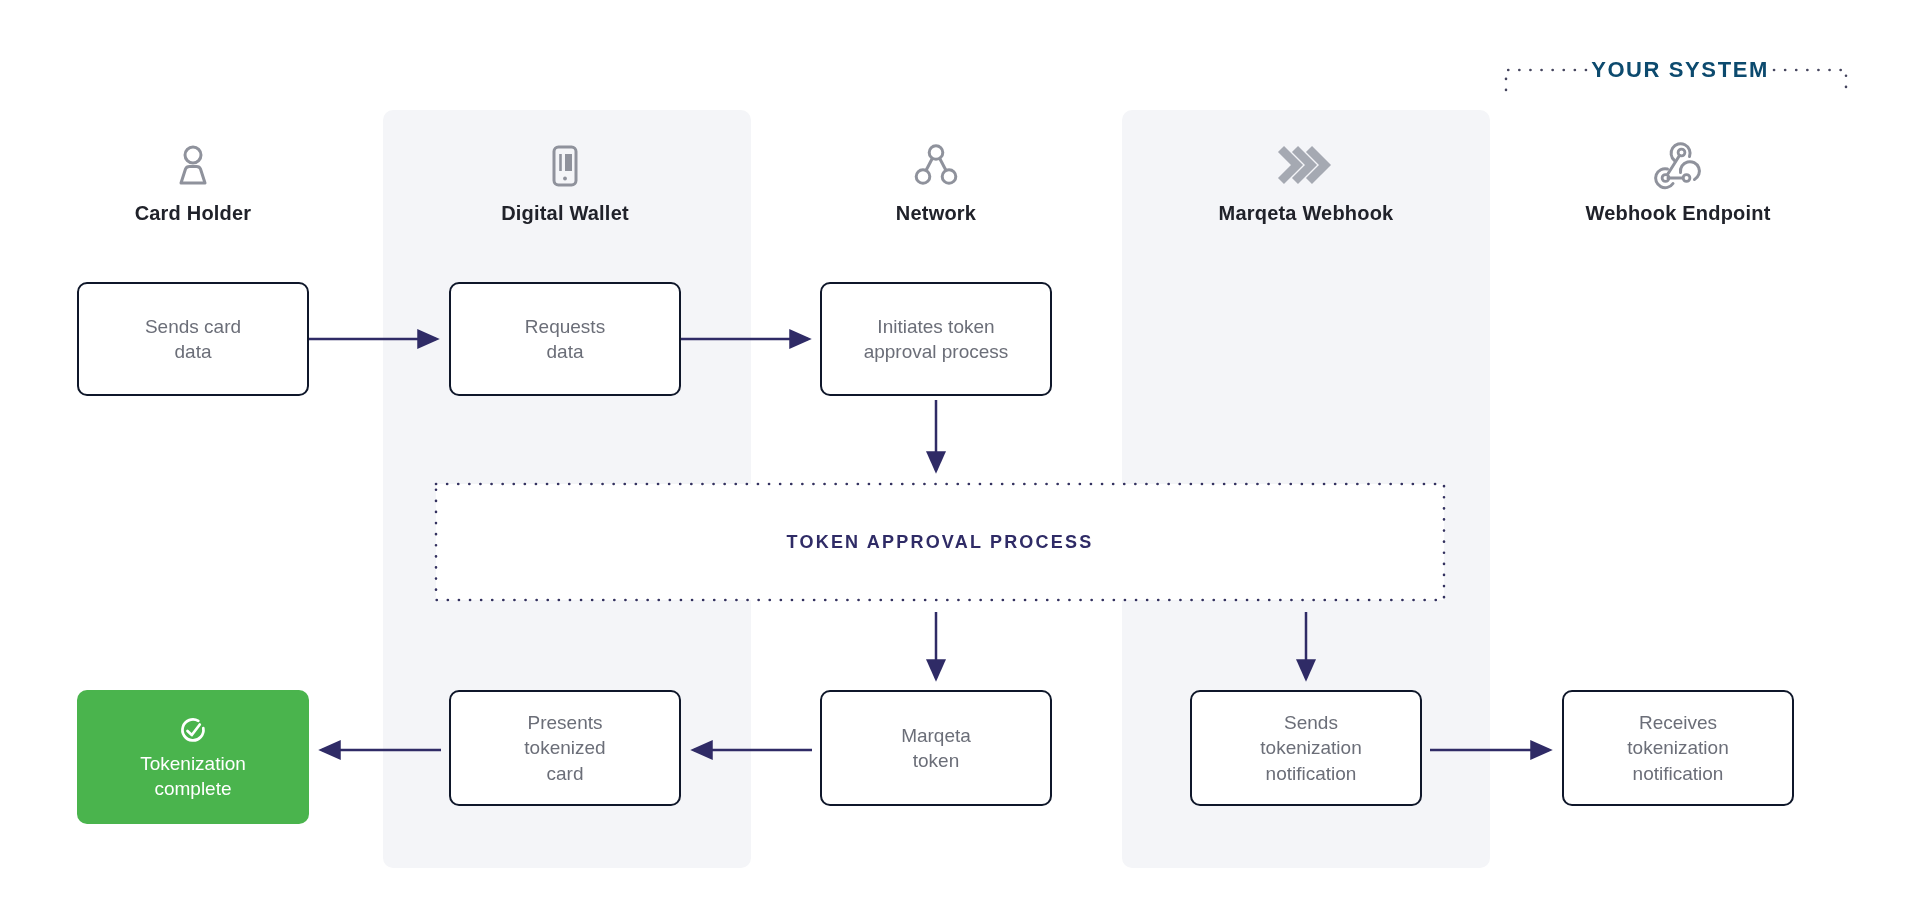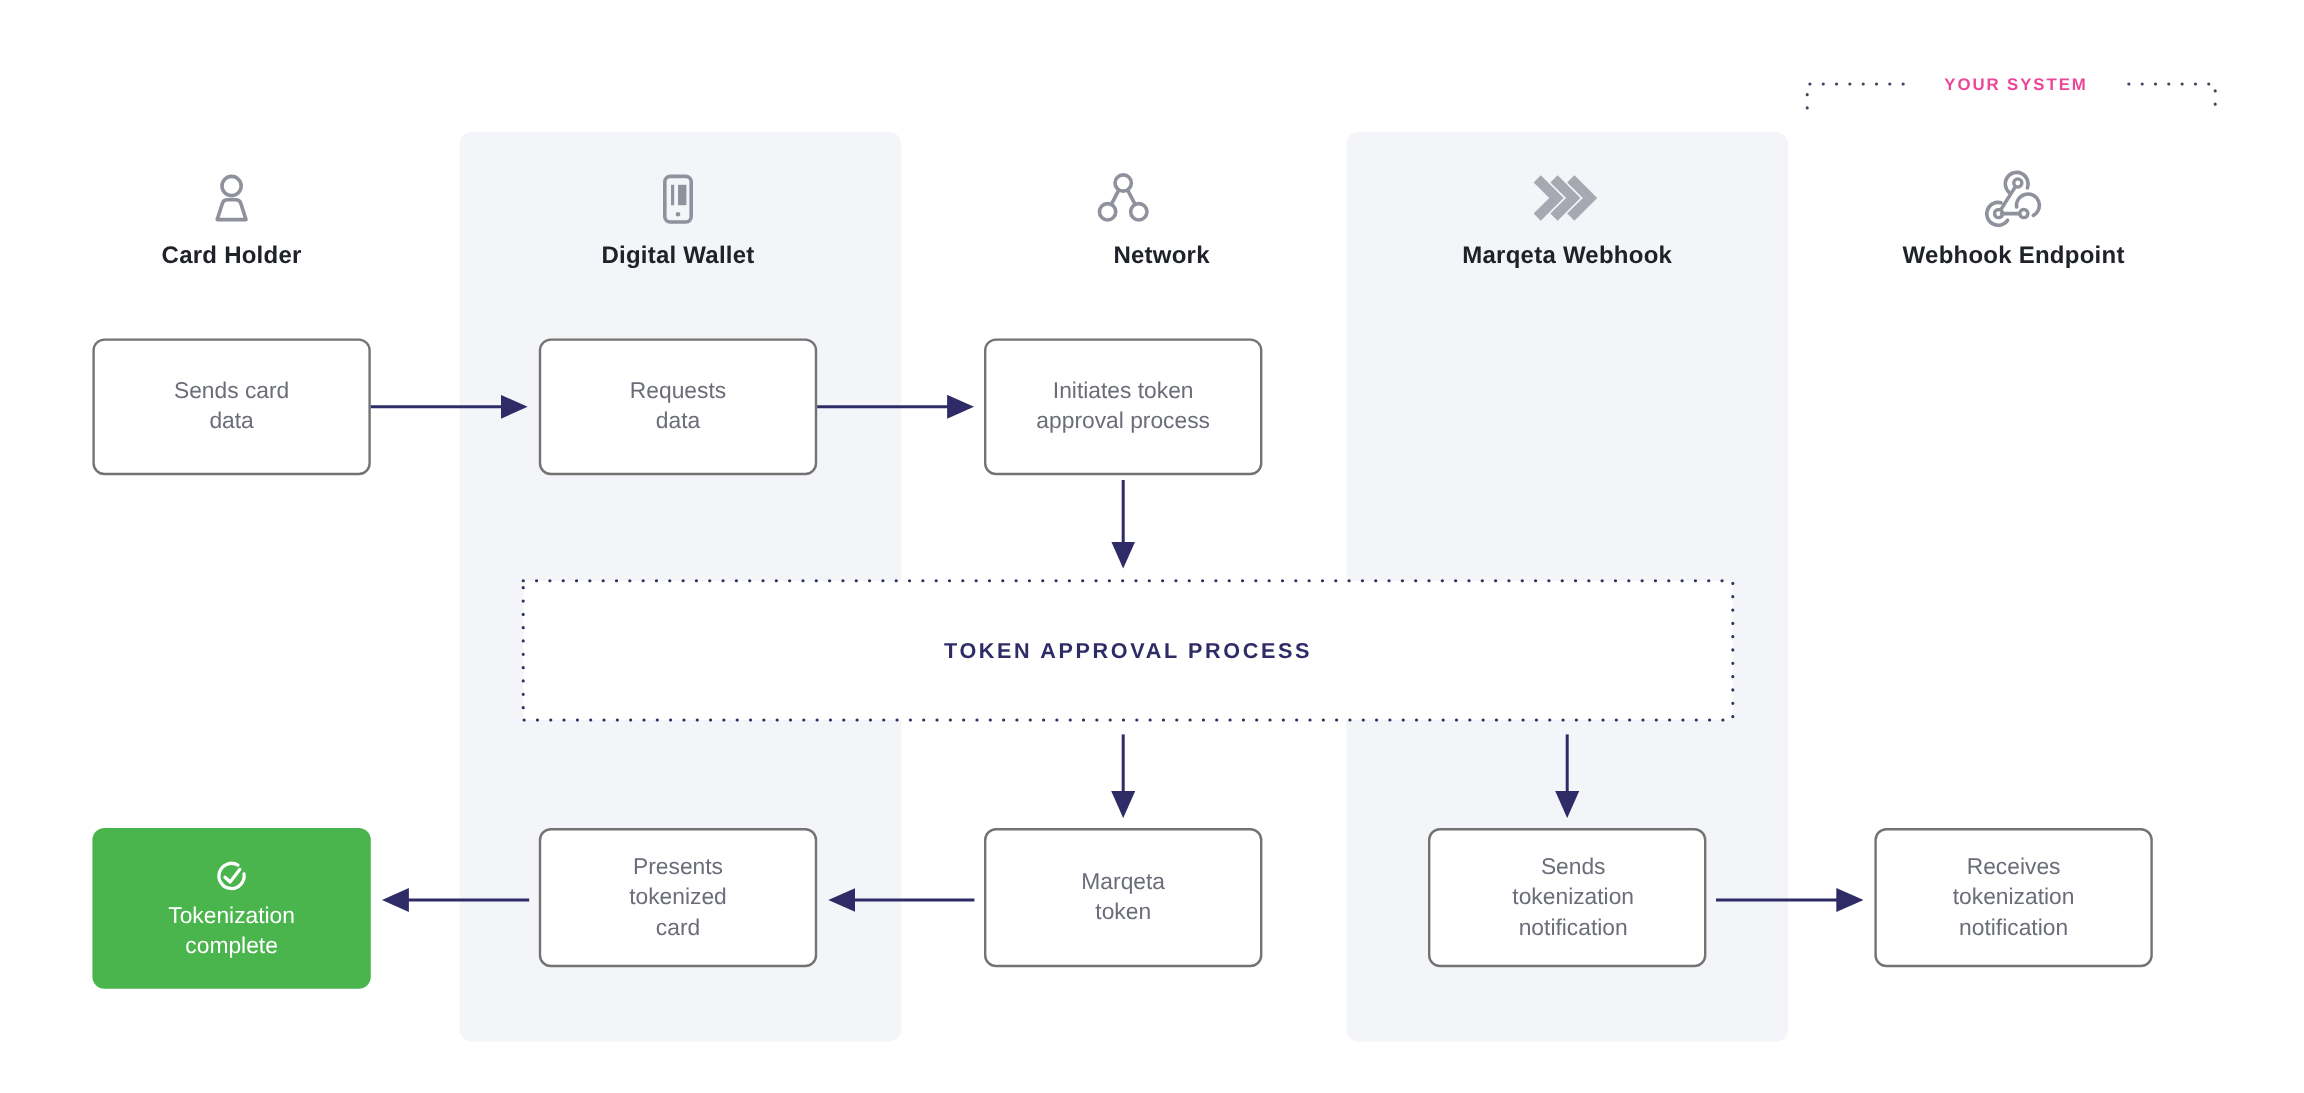--- a/index.html
+++ b/index.html
@@ -15,21 +15,21 @@
   .band.b4{left:1122px;}
 
   .col-icon{position:absolute;top:136px;height:60px;display:flex;align-items:center;justify-content:center;}
   .col-label{
     position:absolute;top:202px;width:320px;text-align:center;
     font-size:20px;font-weight:700;color:#20222a;letter-spacing:.2px;
   }
 
   .flow-box{
     position:absolute;width:232px;box-sizing:border-box;
-    background:#ffffff;border:2px solid #737373;border-radius:10px;
+    background:#ffffff;border:2px solid #0f172a;border-radius:10px;
     display:flex;align-items:center;justify-content:center;text-align:center;
   }
   .row1{top:282px;height:114px;}
   .row2{top:690px;height:116px;}
   .box-label{
     white-space:pre-line;font-size:19px;line-height:1.32;color:#6b6e78;
   }
 
   .dotted-box{position:absolute;left:434px;top:482px;width:1012px;height:120px;}
   .dotted-box .frame{position:absolute;left:0;top:0;}
@@ -44,21 +44,21 @@
     background:#4ab44d;border-radius:10px;
     display:flex;flex-direction:column;align-items:center;justify-content:center;gap:5px;
   }
   .complete-label{
     white-space:pre-line;text-align:center;font-size:19px;line-height:1.3;color:#ffffff;
   }
 
   .your-system{position:absolute;left:1490px;top:30px;width:380px;height:70px;}
   .your-system-label{
     position:absolute;left:50%;top:40px;transform:translate(-50%,-50%);
-    font-size:14px;font-weight:700;letter-spacing:1.6px;color:#ec4899;white-space:nowrap;text-align:right;
+    font-size:22px;font-weight:700;letter-spacing:1.6px;color:#0c4a6e;white-space:nowrap;text-align:right;
   }
   .overlay-svg{position:absolute;left:0;top:0;pointer-events:none;}
 </style>
 </head>
 <body>
 
 <div class="canvas">
 
   <div class="band b2"></div>
   <div class="band b4"></div>
@@ -91,21 +91,21 @@
 
   <div class="col-icon" style="left:906px;width:60px;">
     <svg width="54" height="54" viewBox="0 0 54 54">
       <line x1="23.5" y1="19" x2="17" y2="31.5" stroke="#8f929c" stroke-width="3"></line>
       <line x1="30.5" y1="19" x2="37" y2="31.5" stroke="#8f929c" stroke-width="3"></line>
       <circle cx="27" cy="13.5" r="6.8" fill="none" stroke="#8f929c" stroke-width="3"></circle>
       <circle cx="14" cy="37.5" r="6.8" fill="none" stroke="#8f929c" stroke-width="3"></circle>
       <circle cx="40" cy="37.5" r="6.8" fill="none" stroke="#8f929c" stroke-width="3"></circle>
     </svg>
   </div>
-  <div class="col-label" style="left:808px;">Network</div>
+  <div class="col-label" style="left:776px;">Network</div>
 
   <div class="col-icon" style="left:1272px;width:68px;">
     <svg width="66" height="54" viewBox="0 0 66 54">
       <g fill="none" stroke="#989ca6" stroke-width="8.5" stroke-linejoin="miter" opacity="0.85">
         <polyline points="8,10 24,26 8,42"></polyline>
         <polyline points="22,10 38,26 22,42"></polyline>
         <polyline points="36,10 52,26 36,42"></polyline>
       </g>
     </svg>
   </div>

